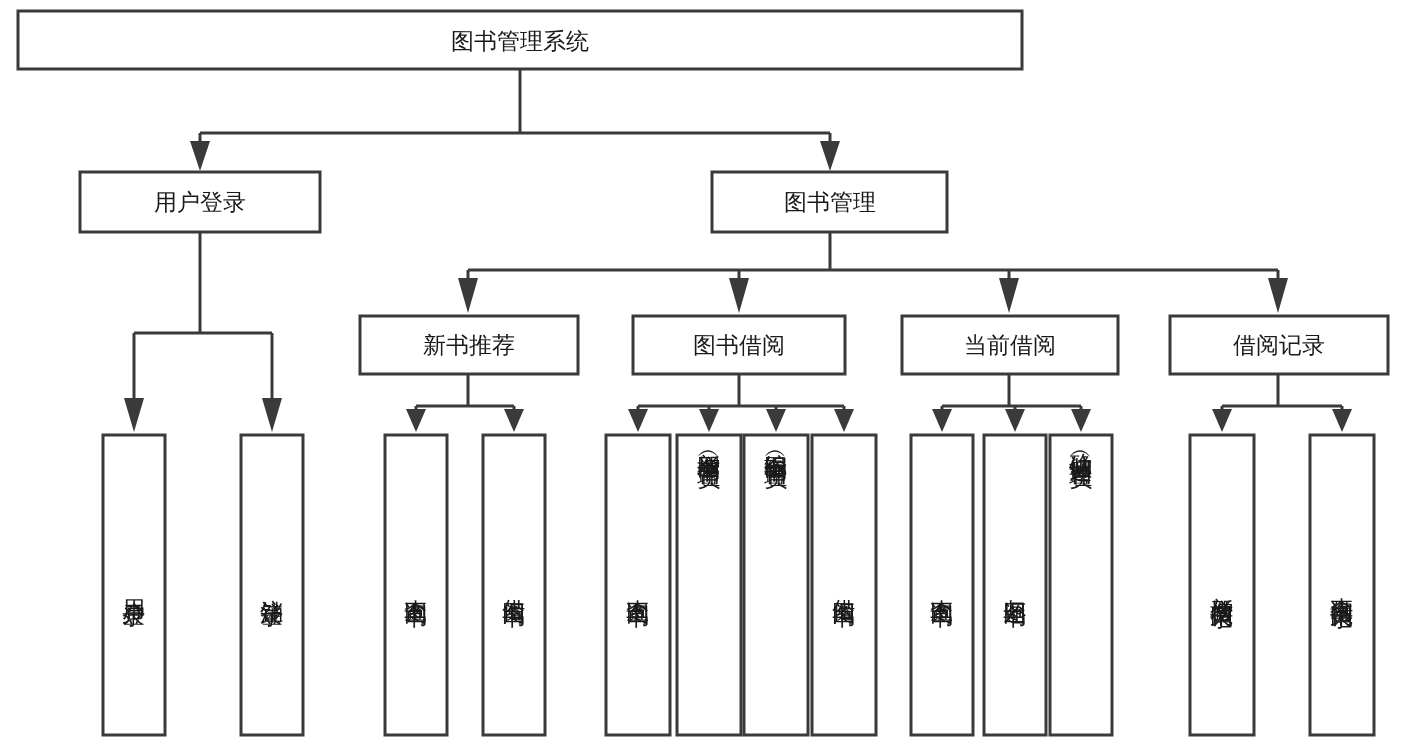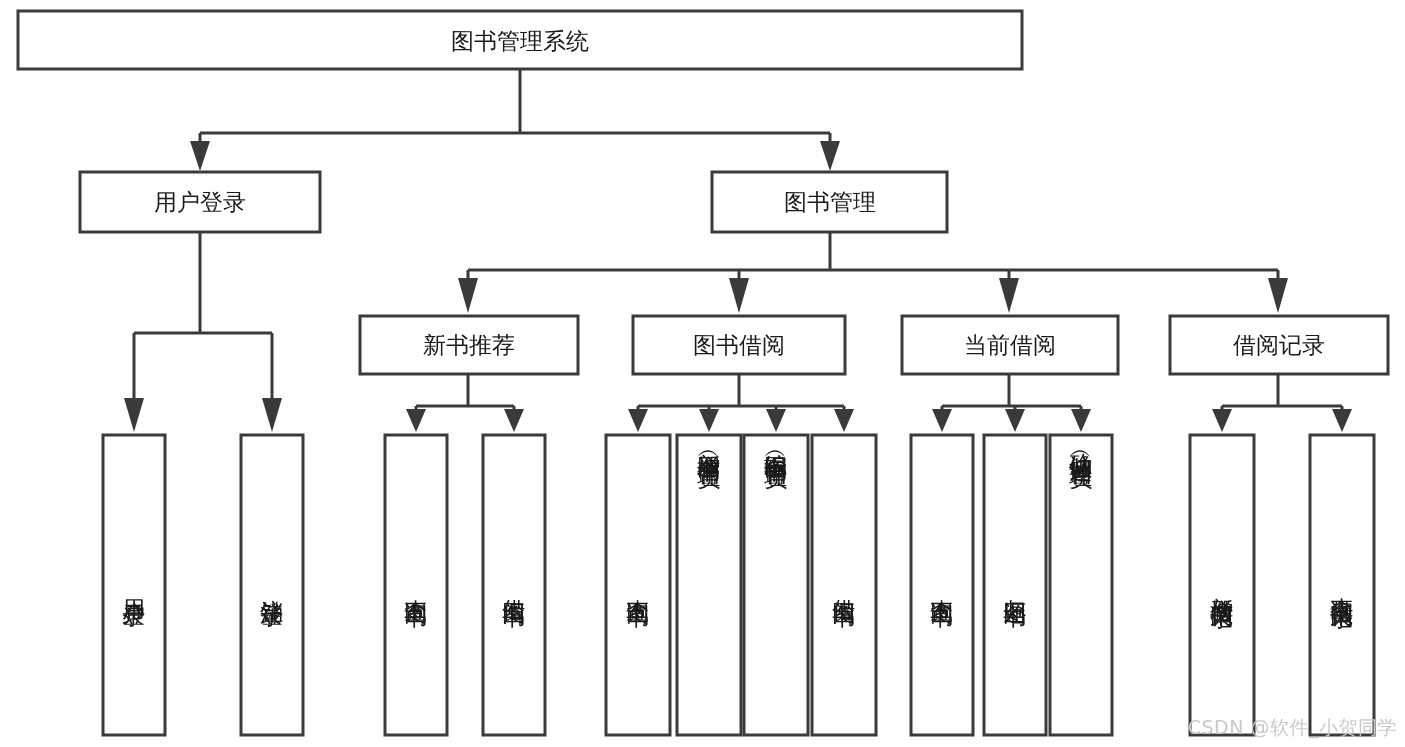--- a/index.html
+++ b/index.html
@@ -236,15 +236,14 @@
   <div class="leaf-label-wrap" style="left:1050px; top:435px; width:62px; height:300px; align-items:flex-start;">
     <span class="leaf-label">确认归还（管理员）</span>
   </div>
   <div class="leaf-label-wrap" style="left:1190px; top:435px; width:64px; height:300px;">
     <span class="leaf-label">新增借阅记录</span>
   </div>
   <div class="leaf-label-wrap" style="left:1310px; top:435px; width:64px; height:300px;">
     <span class="leaf-label">查询借阅记录</span>
   </div>
 
-  <div class="watermark">CSDN @软件_小贺同学</div>
 
 </div>
 
 </body></html>

